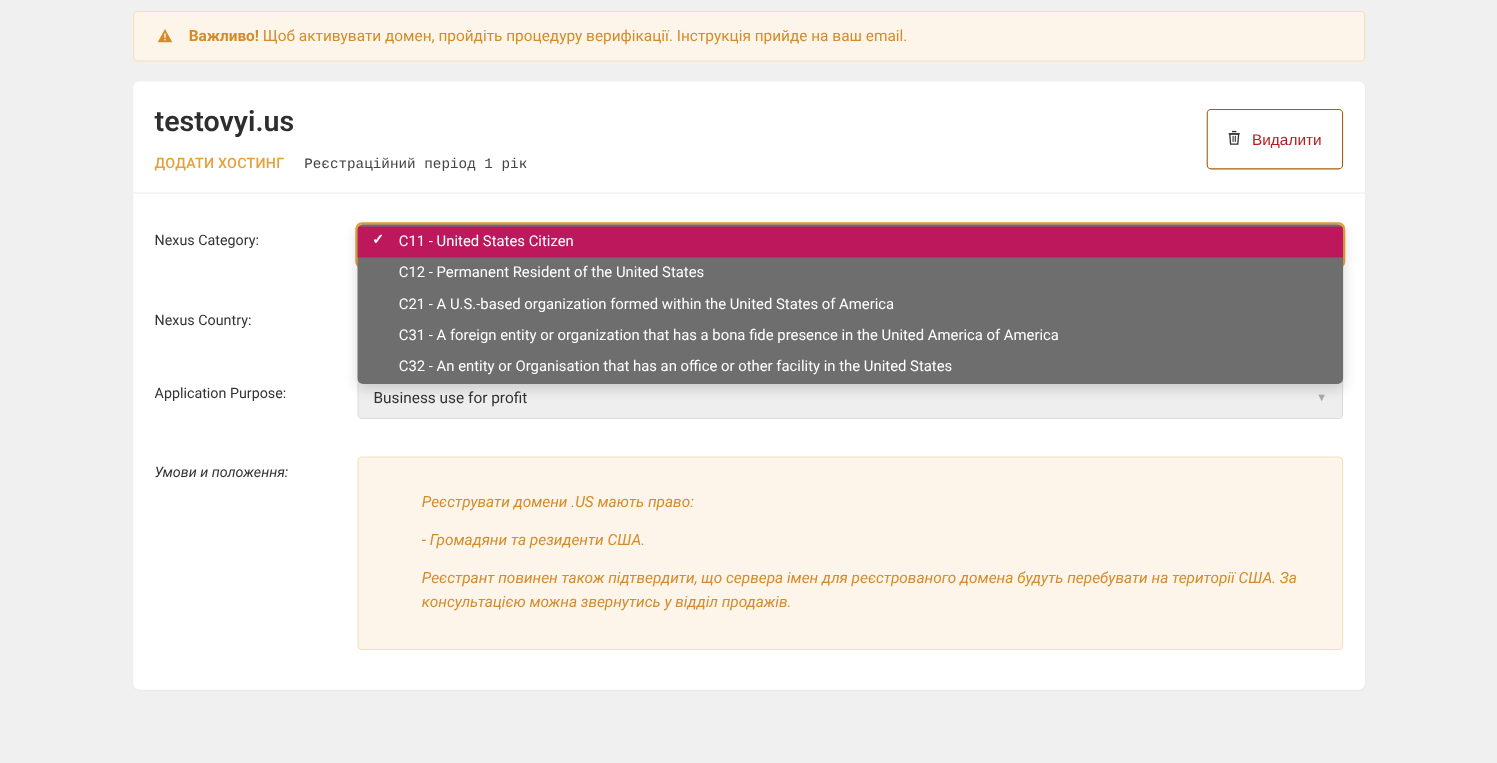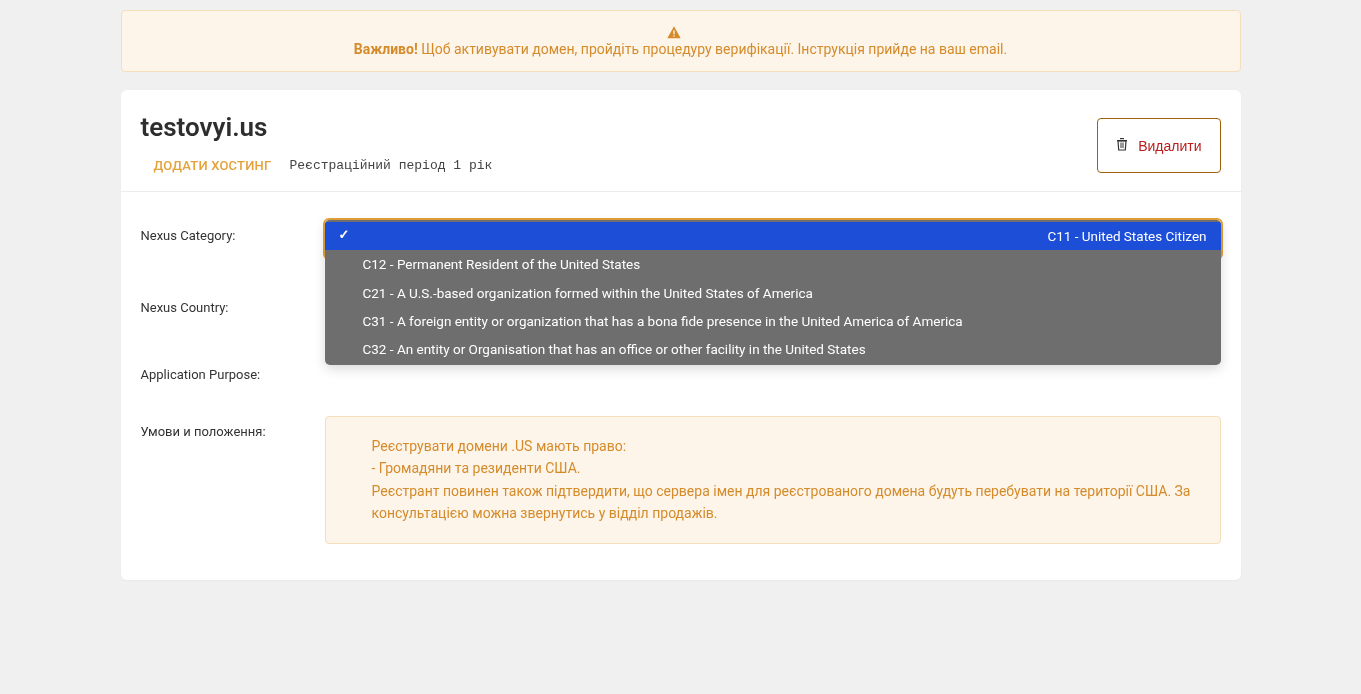--- a/index.html
+++ b/index.html
@@ -22,21 +22,20 @@
     }
     .alert-warning {
       background-color: #fdf5ea;
       border: 1px solid #f4dfbb;
       border-radius: 4px;
       padding: 14px 20px;
       margin-bottom: 18px;
       display: flex;
       align-items: center;
       color: #d58b2a;
-      flex-direction: column;
     }
     .alert-warning .icon {
       margin-right: 14px;
       display: inline-flex;
     }
     .alert-warning strong {
       font-weight: 700;
     }
     .alert-warning .alert-text {
       font-weight: 400;
@@ -45,36 +44,35 @@
       background: #ffffff;
       border-radius: 6px;
       box-shadow: 0 1px 2px rgba(0,0,0,0.03);
       margin-bottom: 20px;
     }
     .card-header {
       padding: 22px 20px 18px 20px;
       border-bottom: 1px solid #ededed;
       display: flex;
       justify-content: space-between;
-      align-items: flex-end;
+      align-items: center;
     }
     .card-header-left {
       flex: 1;
     }
     .domain-title {
       font-size: 26px;
       font-weight: 600;
       color: #2e2e2e;
       margin-bottom: 16px;
     }
     .header-links {
       display: flex;
       gap: 18px;
       font-size: 13px;
-      margin-left: 13px;
     }
     .link-hosting {
       color: #e5a13a;
       text-transform: uppercase;
       font-weight: 500;
       letter-spacing: 0.2px;
     }
     .header-info {
       color: #444;
       font-family: Liberation Mono, monospace;
@@ -94,20 +92,21 @@
     .card-body {
       padding: 28px 20px 30px 20px;
     }
     .form-row {
       display: flex;
       margin-bottom: 34px;
       align-items: flex-start;
     }
     .form-row:last-child {
       margin-bottom: 6px;
+      font-style: italic;
     }
     .form-label {
       width: 184px;
       flex-shrink: 0;
       font-size: 13px;
       color: #333;
       padding-top: 8px;
     }
     .form-control-wrap {
       flex: 1;
@@ -156,42 +155,41 @@
     }
     .dropdown-item {
       padding: 4px 14px 4px 38px;
       color: #fff;
       font-size: 13.5px;
       cursor: pointer;
       position: relative;
       line-height: 1.5;
     }
     .dropdown-item.selected {
-      background: #1d4ed8;
-      text-align: right;
+      background: #be185d;
     }
     .dropdown-item.selected::before {
       content: "✓";
       position: absolute;
       left: 14px;
       top: 3px;
       font-size: 13px;
       font-weight: 600;
     }
     .terms-box {
       background: #fdf5ea;
       border: 1px solid #f4dfbb;
       border-radius: 4px;
       padding: 18px 22px;
       color: #d58b2a;
       font-size: 14px;
       line-height: 1.6;
     }
     .terms-box p {
-      margin: 0;
+      margin: 12px;
       padding-left: 24px;
     }
     .sr-hidden-value {
       opacity: 0;
       user-select: none;
     }
   </style>
 </head>
 <body>
 
@@ -253,20 +251,26 @@
 
       <div class="form-row country-row">
         <div class="form-label">Nexus Country:</div>
         <div class="form-control-wrap">
           
         </div>
       </div>
 
       <div class="form-row">
         <div class="form-label">Application Purpose:</div>
+        <div class="form-control-wrap">
+          <div class="select-field">
+            <span>Business use for profit</span>
+          </div>
+          <span class="select-caret">▼</span>
+        </div>
       </div>
 
       <div class="form-row">
         <div class="form-label">Умови и положення:</div>
         <div class="form-control-wrap">
           <div class="terms-box">
             <p>Реєструвати домени .US мають право:</p>
             <p>- Громадяни та резиденти США.</p>
             <p>Реєстрант повинен також підтвердити, що сервера імен для реєстрованого домена будуть перебувати на території США. За консультацією можна звернутись у відділ продажів.</p>
           </div>

